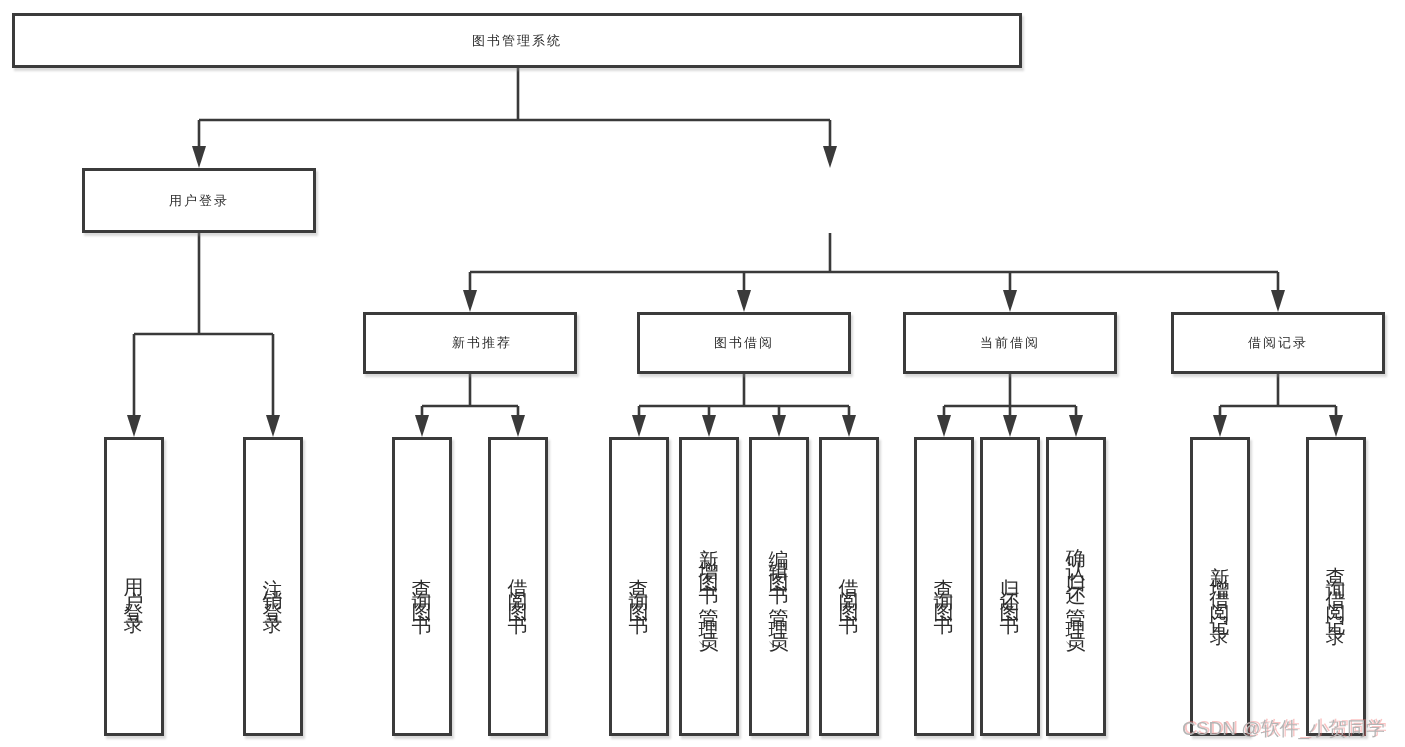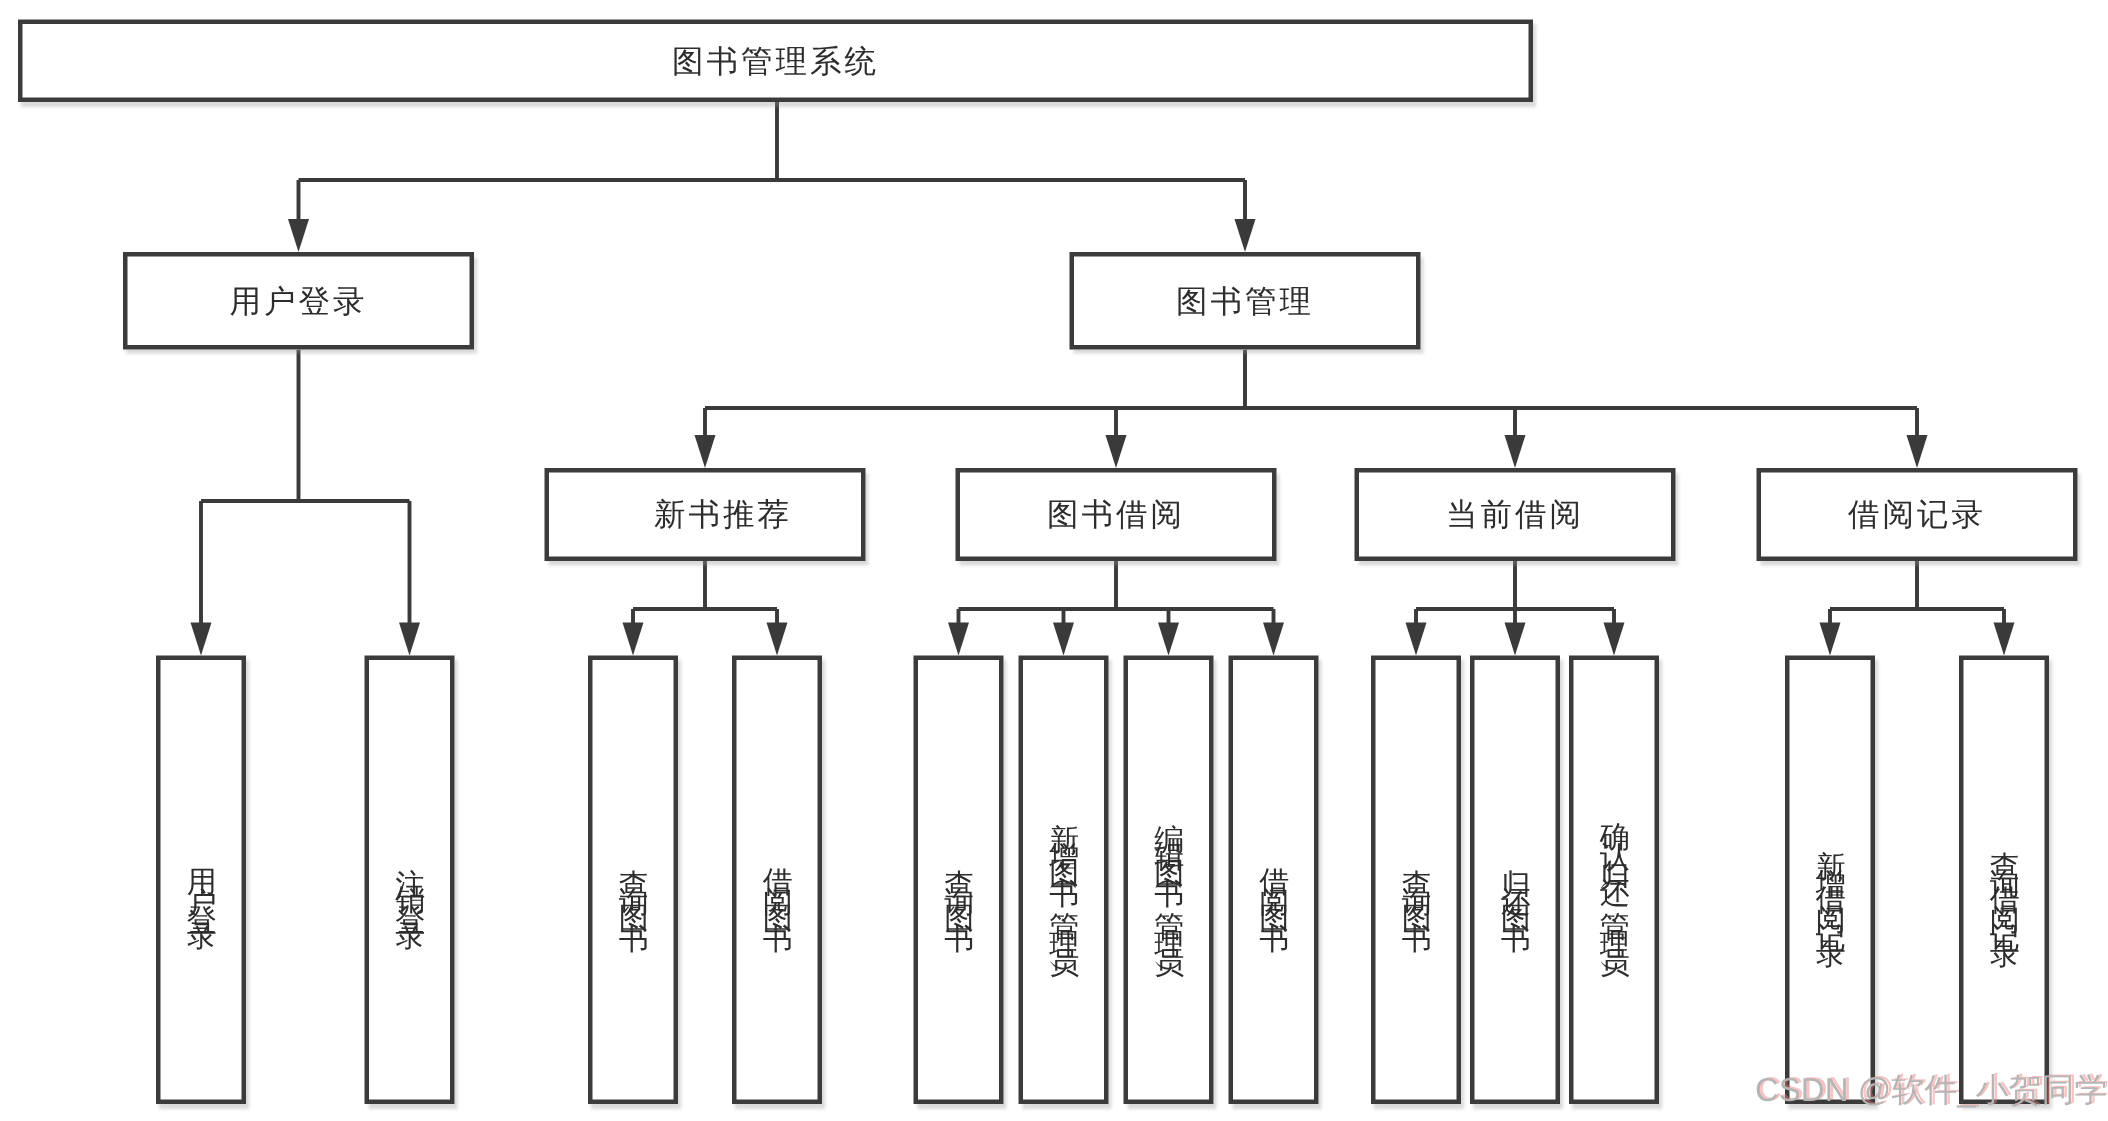--- a/index.html
+++ b/index.html
@@ -11,42 +11,42 @@
     overflow:hidden;
   }
   svg.connectors{position:absolute;left:0;top:0;width:1405px;height:747px;}
   .node{
     position:absolute;
     box-sizing:border-box;
     background:#ffffff;
     border:3px solid #3b3b3b;
     display:flex;align-items:center;justify-content:center;
     color:#2d2d2d;
-    font-size:21px;
+    font-size:13px;
     letter-spacing:2px;
     box-shadow:2px 3px 2px rgba(150,150,150,0.35);
   }
   .node-root{left:12px;top:13px;width:1010px;height:55px;}
   .node-l2{top:168px;width:234px;height:65px;}
   .node-l3{top:312px;width:214px;height:62px;}
   .leaf{
     top:437px;width:60px;height:299px;
     font-size:20px;letter-spacing:0;
   }
   .leaf span{
     writing-mode:vertical-rl;
     text-orientation:mixed;
     letter-spacing:12px;
     line-height:1;
     max-height:290px;
   }
   .watermark{
     position:absolute;
-    right:0;bottom:5px;
-    font-size:22px;
+    right:20px;bottom:5px;
+    font-size:19px;
     color:#b5b5b5;
     text-shadow:2px -1px 0 rgba(244,122,122,0.45);
     white-space:nowrap;
     z-index:10;
   }
 </style>
 </head>
 <body>
 
 <div class="canvas">
@@ -79,21 +79,20 @@
       <polygon points="1003,415 1017,415 1010,437"></polygon>
       <polygon points="1069,415 1083,415 1076,437"></polygon>
       <polygon points="1213,415 1227,415 1220,437"></polygon>
       <polygon points="1329,415 1343,415 1336,437"></polygon>
     </g>
   </svg>
 
   <div class="node node-root">图书管理系统</div>
 
   <div class="node node-l2" style="left:82px;">用户登录</div>
-  <div class="node node-l2" style="left:713px;">图书管理</div>
 
   <div class="node node-l3" style="left:363px;padding-left:24px;">新书推荐</div>
   <div class="node node-l3" style="left:637px;text-align:center;">图书借阅</div>
   <div class="node node-l3" style="left:903px;text-align:center;">当前借阅</div>
   <div class="node node-l3" style="left:1171px;">借阅记录</div>
 
   <div class="node leaf" style="left:104px;">
       <span>用户登录</span>
     </div>
   <div class="node leaf" style="left:243px;">

